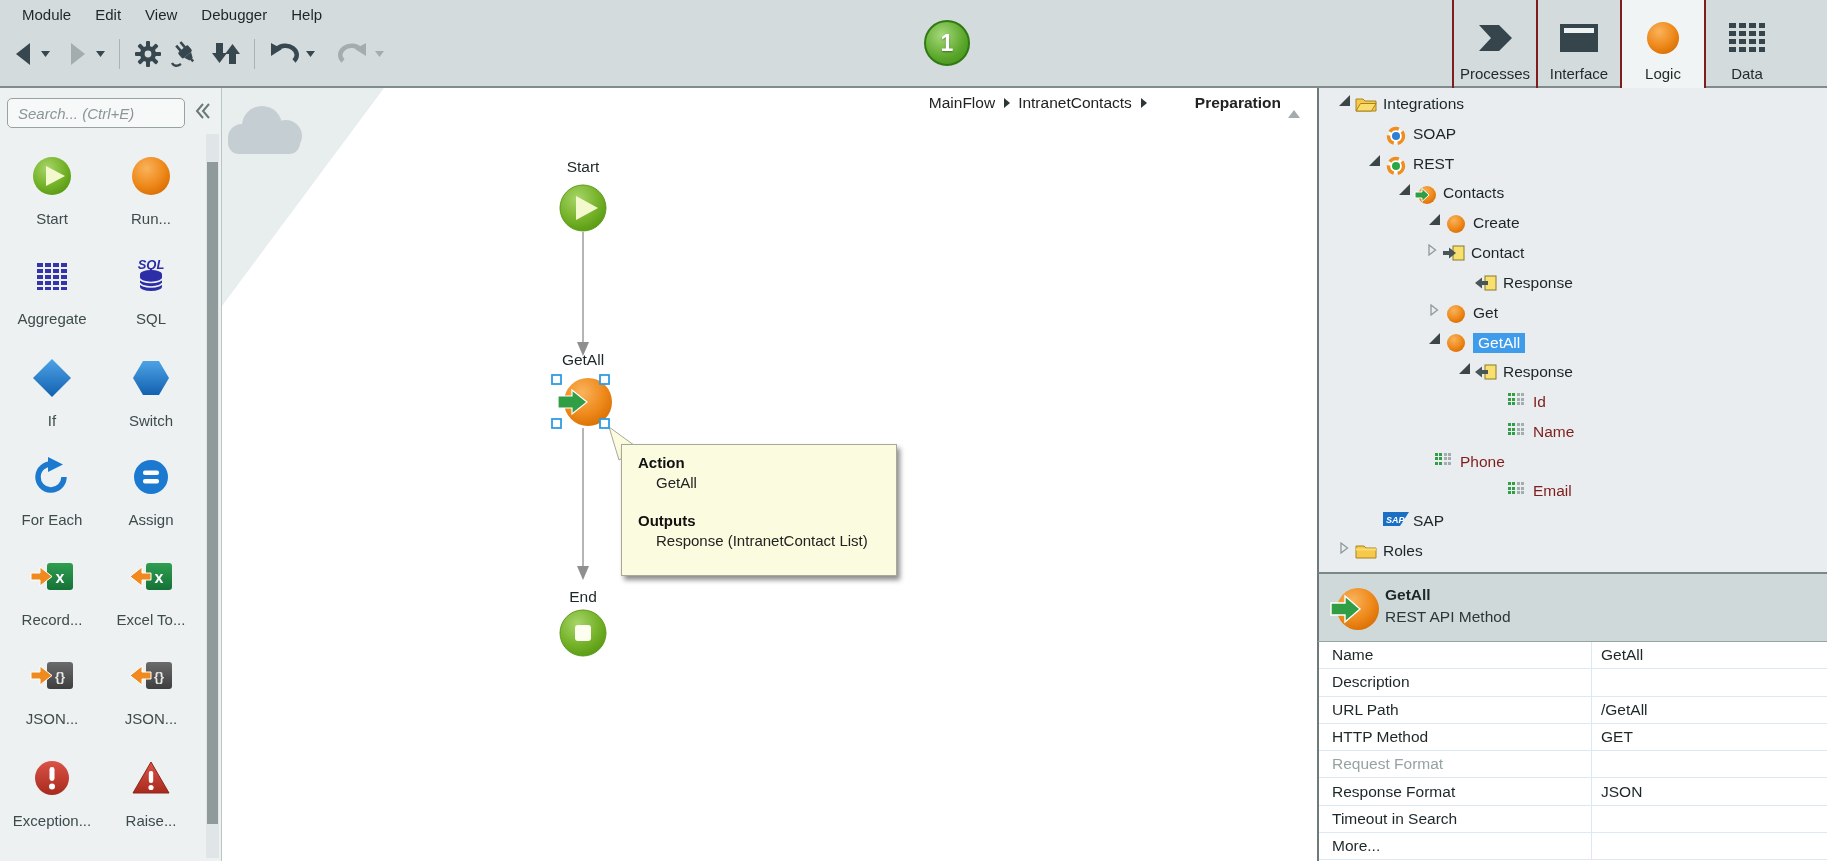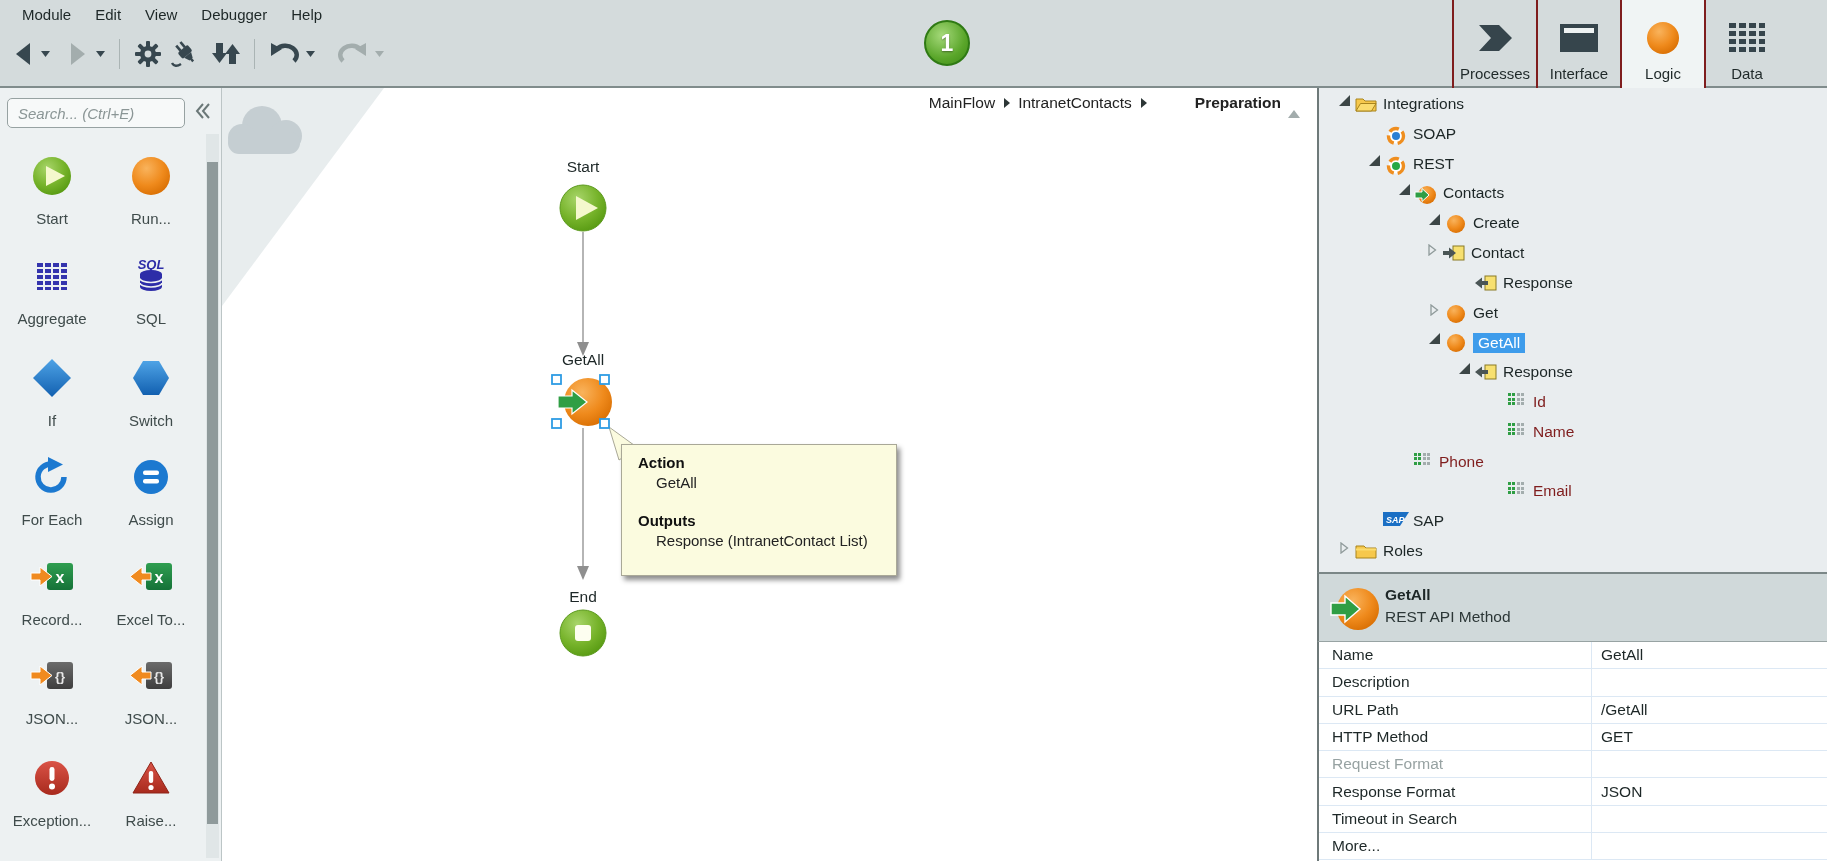--- a/index.html
+++ b/index.html
@@ -618,21 +618,21 @@
   <div class="trow" style="padding-left:166px">
     <span class="tw"></span>
       <span class="ticon">
         <span class="attr">
           <span class="g"></span>
           <span class="gr"></span>
         </span>
       </span>
     <span class="tlabel muted">Name</span>
     </div>
-  <div class="trow" style="padding-left:72px">
+  <div class="trow" style="padding-left:93px">
     <span class="tw"></span>
       <span class="ticon">
         <span class="attr">
           <span class="g"></span>
           <span class="gr"></span>
         </span>
       </span>
     <span class="tlabel muted">Phone</span>
     </div>
   <div class="trow" style="padding-left:166px">

